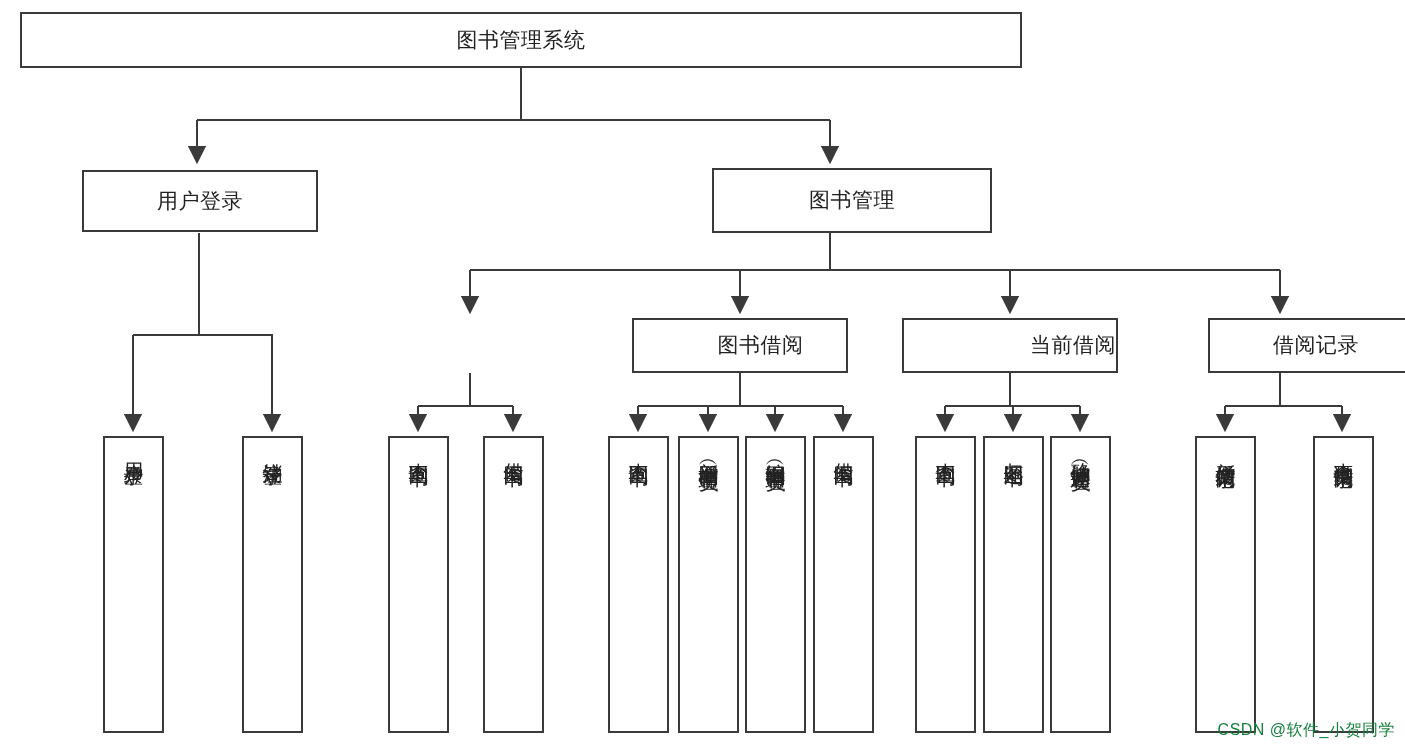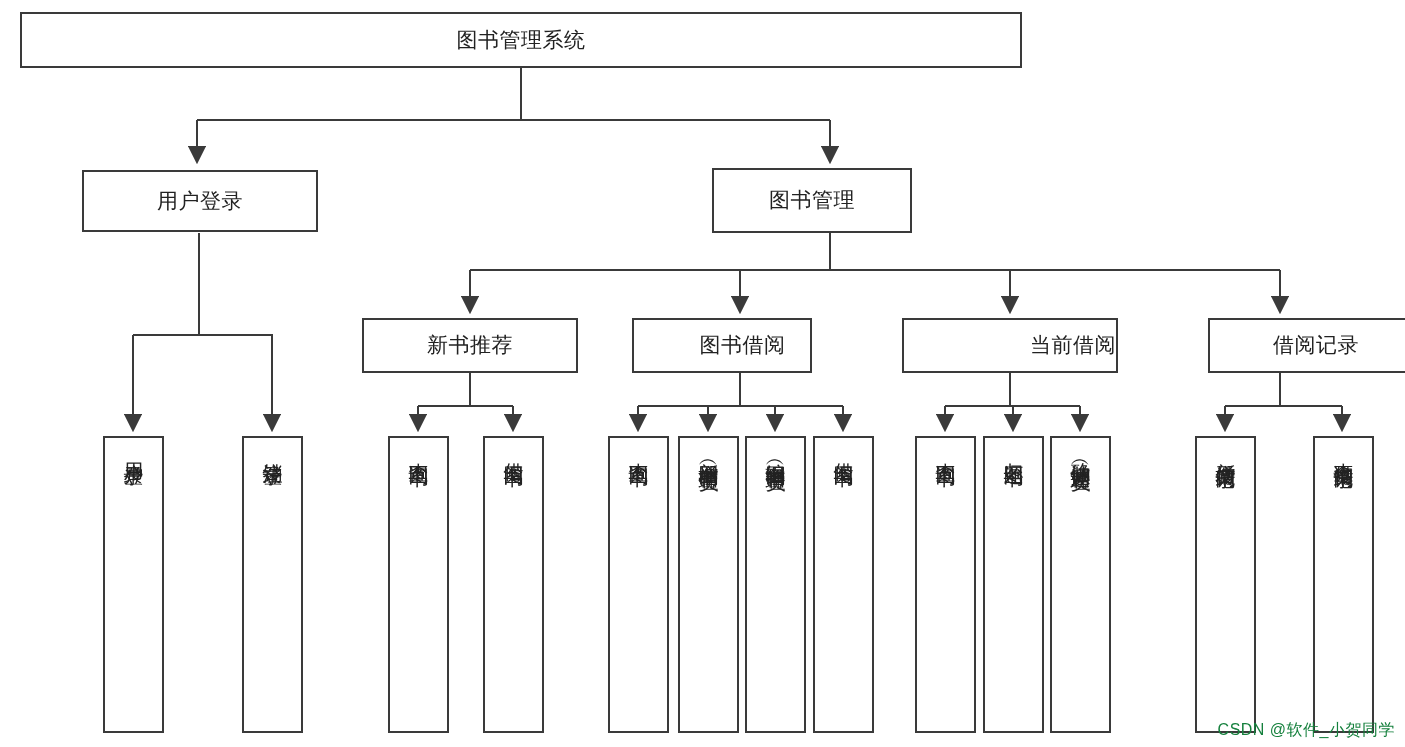--- a/index.html
+++ b/index.html
@@ -124,28 +124,25 @@
     </g>
   </svg>
 
   <div class="node horizontal" style="left:20px; top:12px; width:1002px; height:56px;">
     <span class="node-label">图书管理系统</span>
   </div>
 
   <div class="node horizontal" style="left:82px; top:170px; width:236px; height:62px;">
     <span class="node-label">用户登录</span>
   </div>
-  <div class="node horizontal" style="left:712px; top:168px; width:200px; height:65px;">
+  <div class="node horizontal" style="left:712px; top:168px; width:280px; height:65px;">
     <span class="node-label">图书管理</span>
   </div>
 
-  <div class="node horizontal" style="left:362px; top:318px; width:216px; height:55px;">
-    <span class="node-label">新书推荐</span>
-  </div>
-  <div class="node horizontal" style="left:632px; top:318px; width:180px; height:55px;padding-left:41px;">
+  <div class="node horizontal" style="left:632px; top:318px; width:216px; height:55px;padding-left:41px;">
     <span class="node-label">图书借阅</span>
   </div>
   <div class="node horizontal" style="left:902px; top:318px; width:216px; height:55px;justify-content:flex-end;">
     <span class="node-label">当前借阅</span>
   </div>
   <div class="node horizontal" style="left:1172px; top:318px; width:216px; height:55px;margin-left:36px;">
     <span class="node-label">借阅记录</span>
   </div>
 
   <div class="node vertical" style="left:103px; top:436px; width:61px; height:297px;">

